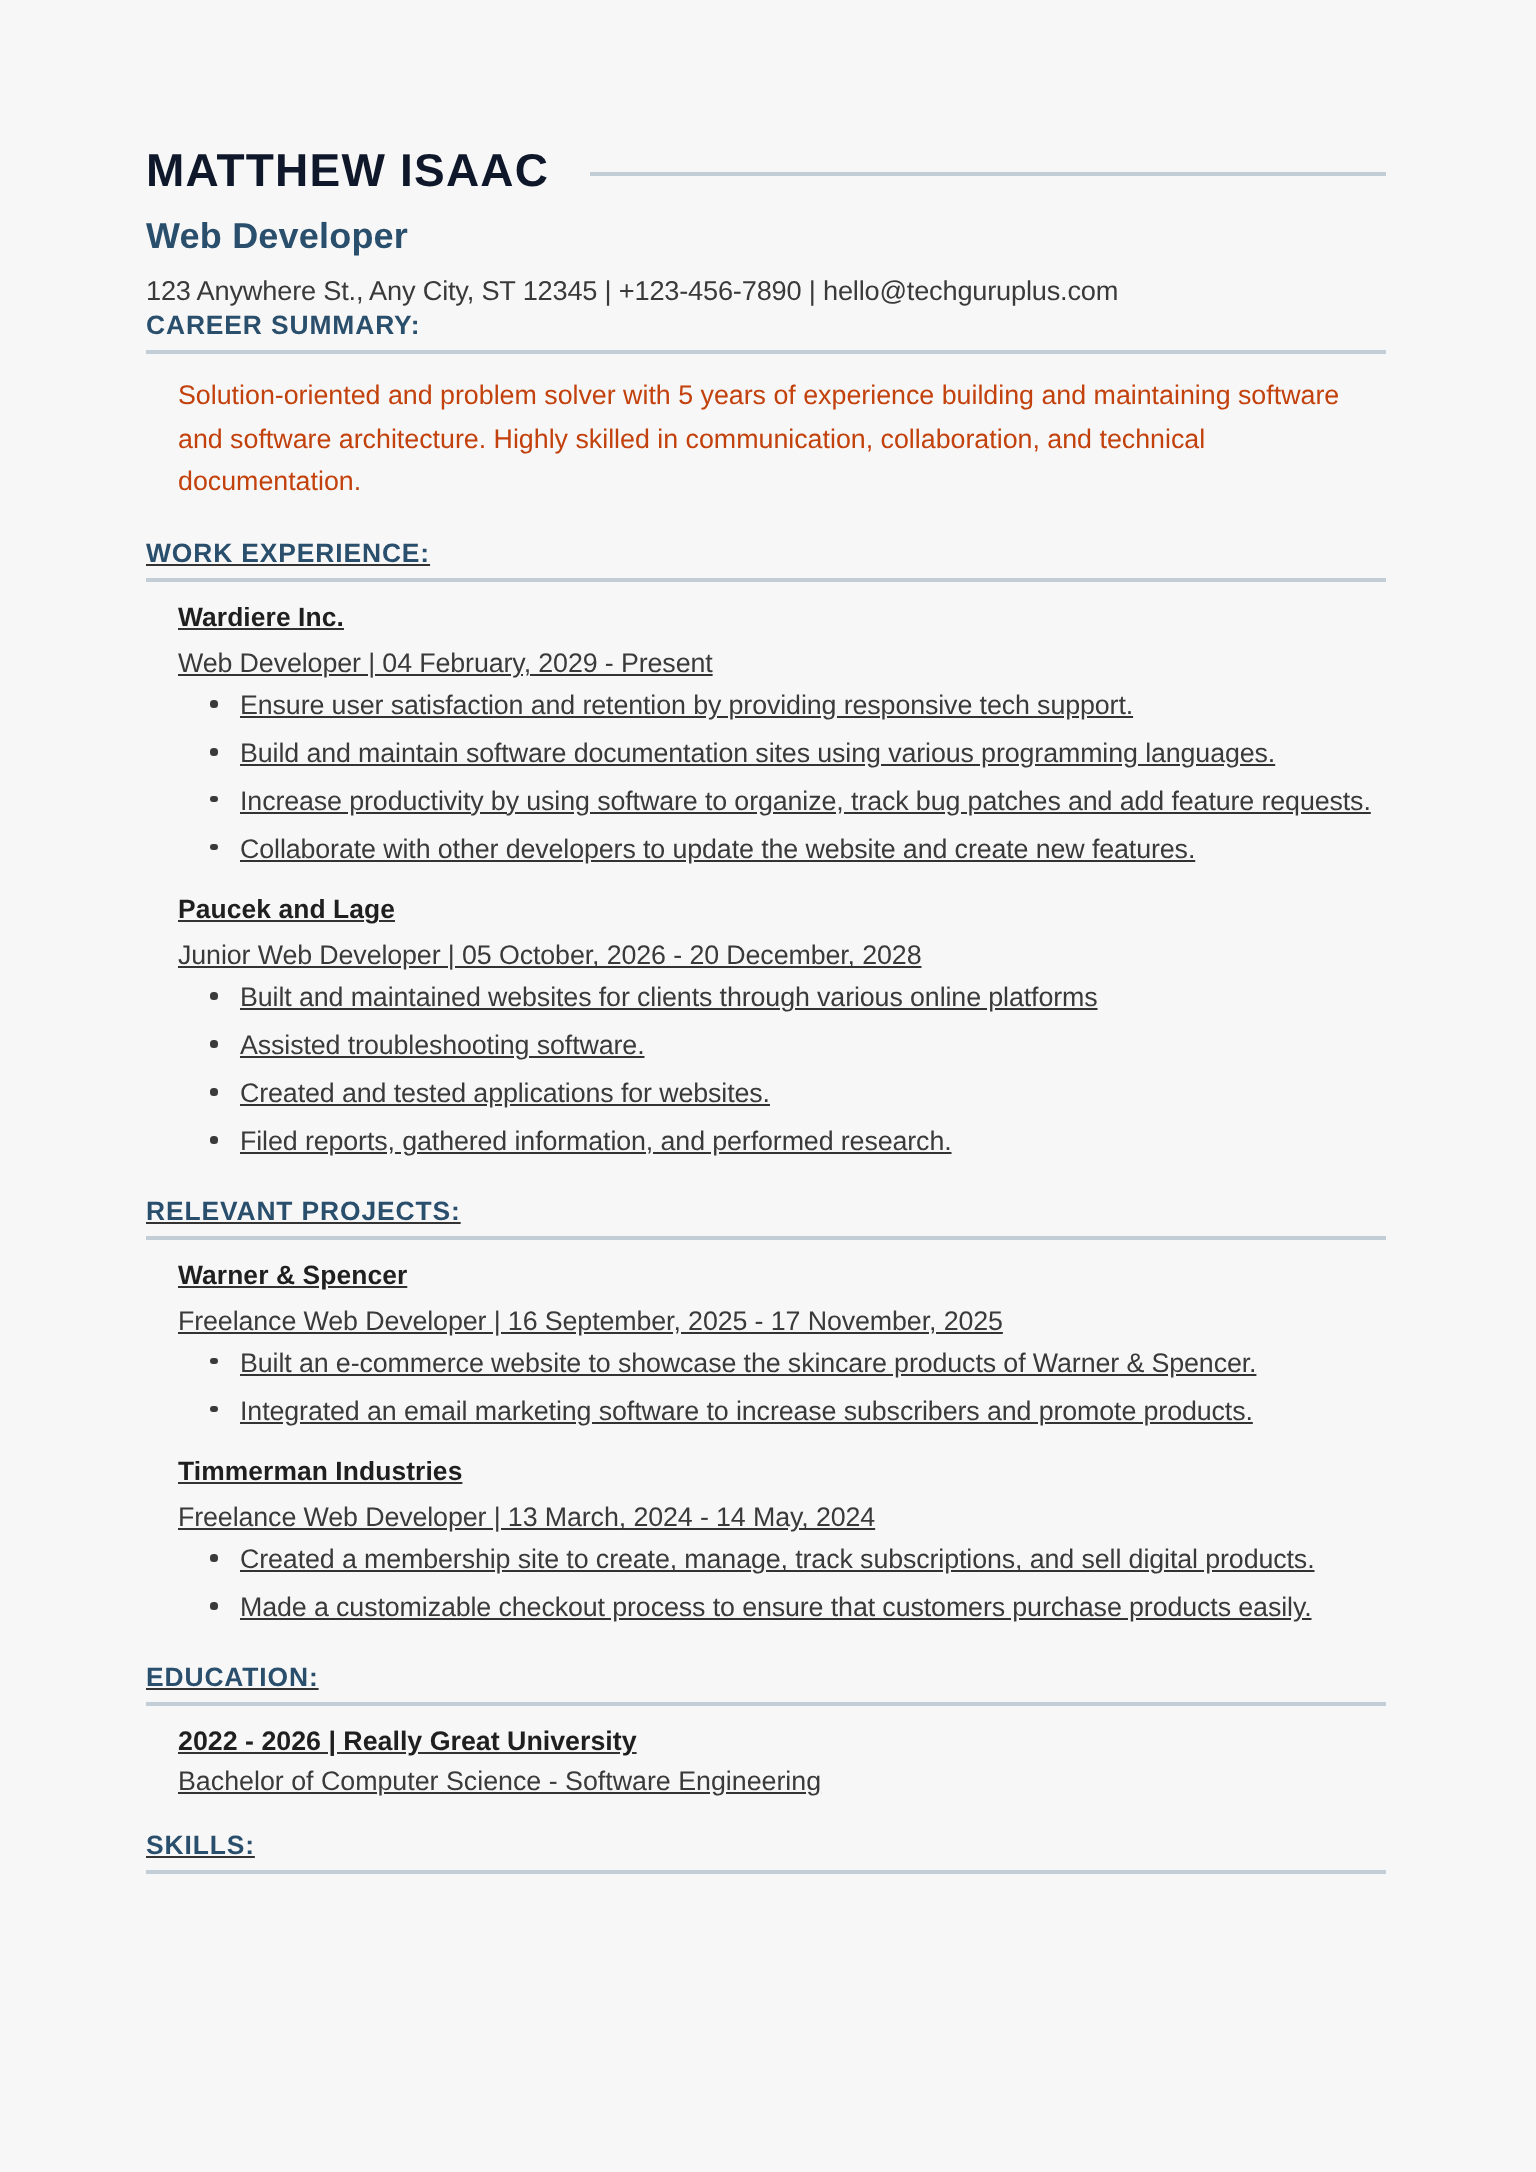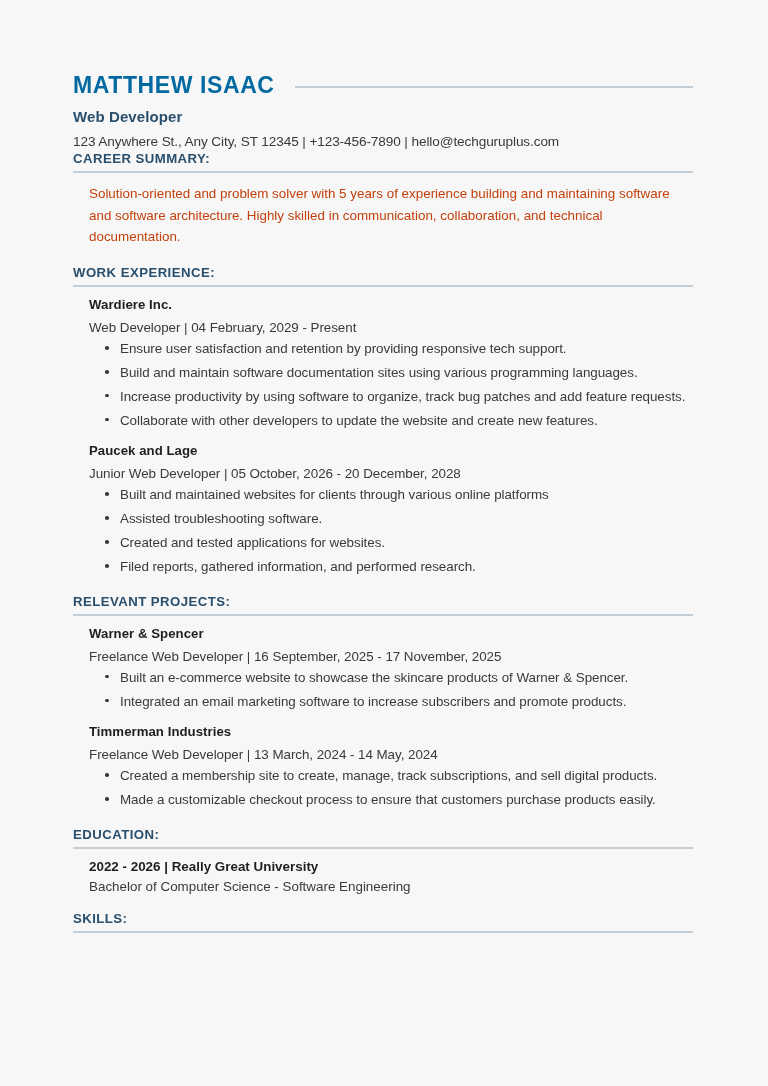--- a/index.html
+++ b/index.html
@@ -28,50 +28,50 @@
   .header-row {
     display: flex;
     align-items: center;
     gap: 0;
   }
 
   .name {
     font-size: 23px;
     font-weight: bold;
     letter-spacing: 0.6px;
-    color: #0369a1;
+    color: #0f172a;
     white-space: nowrap;
   }
 
   .name-rule {
     flex: 1;
     height: 2px;
     background: #c3cdd6;
     margin-left: 20px;
     margin-top: 3px;
   }
 
   .job-title {
-    font-size: 15px;
+    font-size: 18px;
     font-weight: bold;
     color: #2a4f6d;
     margin-top: 9px;
     letter-spacing: 0.1px;
   }
 
   .contact-line {
     font-size: 13.6px;
     color: #3a3a3a;
     margin-top: 9px;
     letter-spacing: -0.1px;
   }
 
   
   .section { margin-top: 2px; }
-  .section.tight { margin-top: 17px; }
+  .section.tight { margin-top: 17px; text-decoration: underline; }
 
   .section-heading {
     font-size: 13.2px;
     font-weight: bold;
     color: #2a4f6d;
     letter-spacing: 0.45px;
   }
 
   .section-rule {
     height: 2px;

